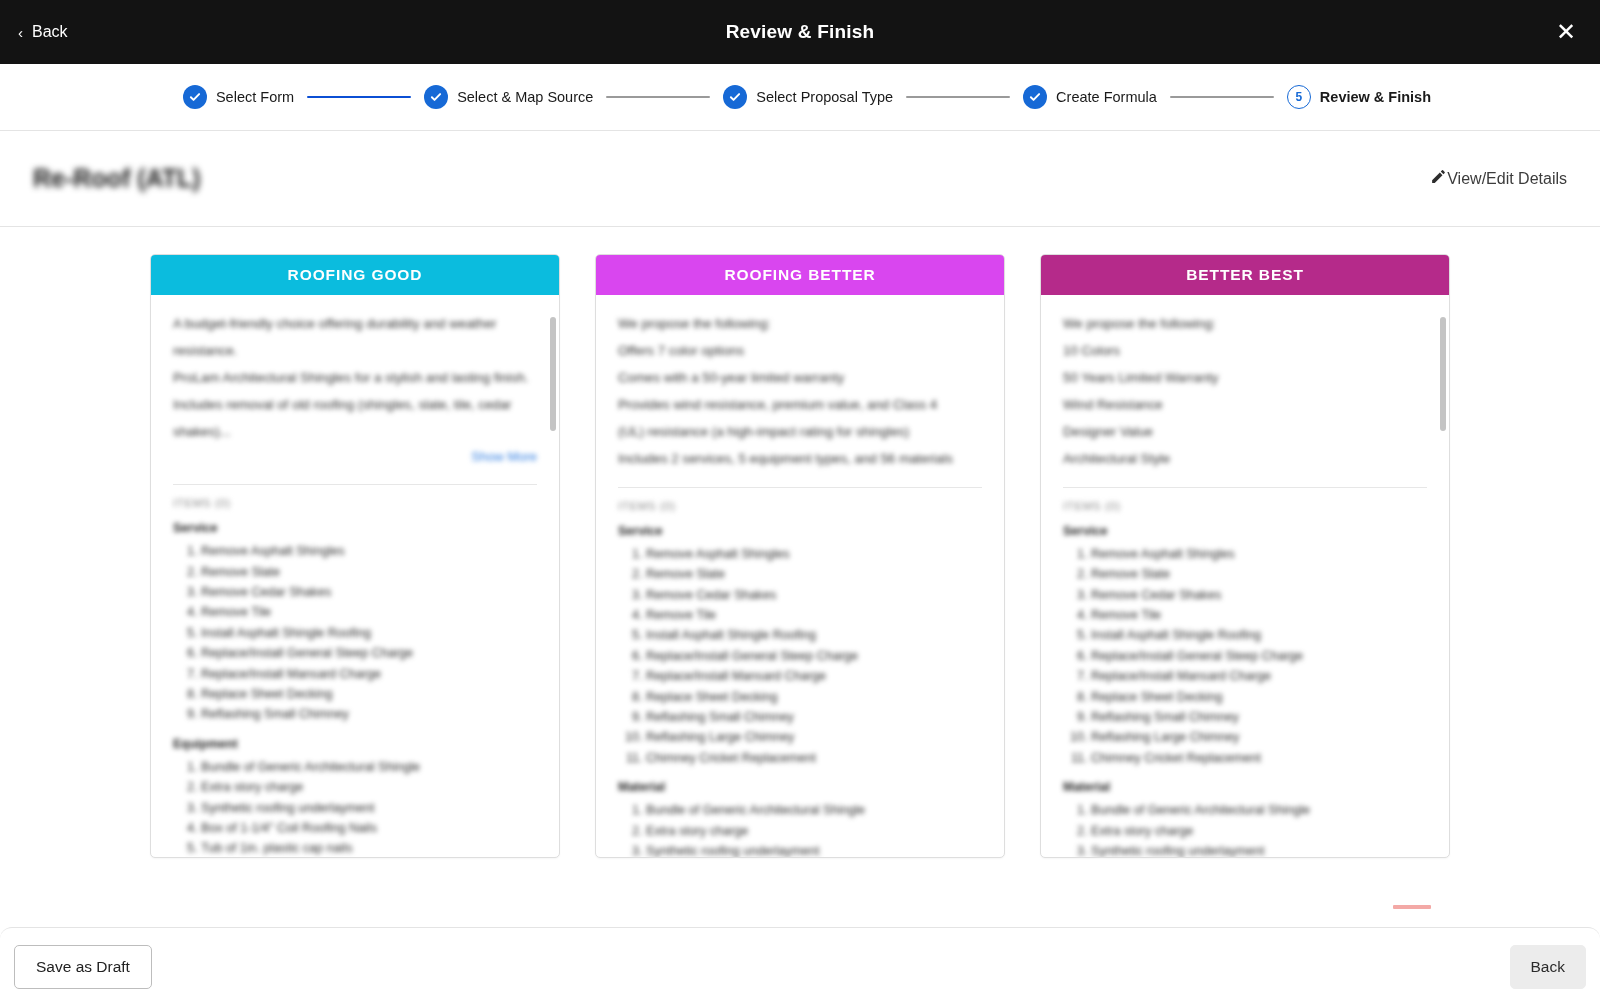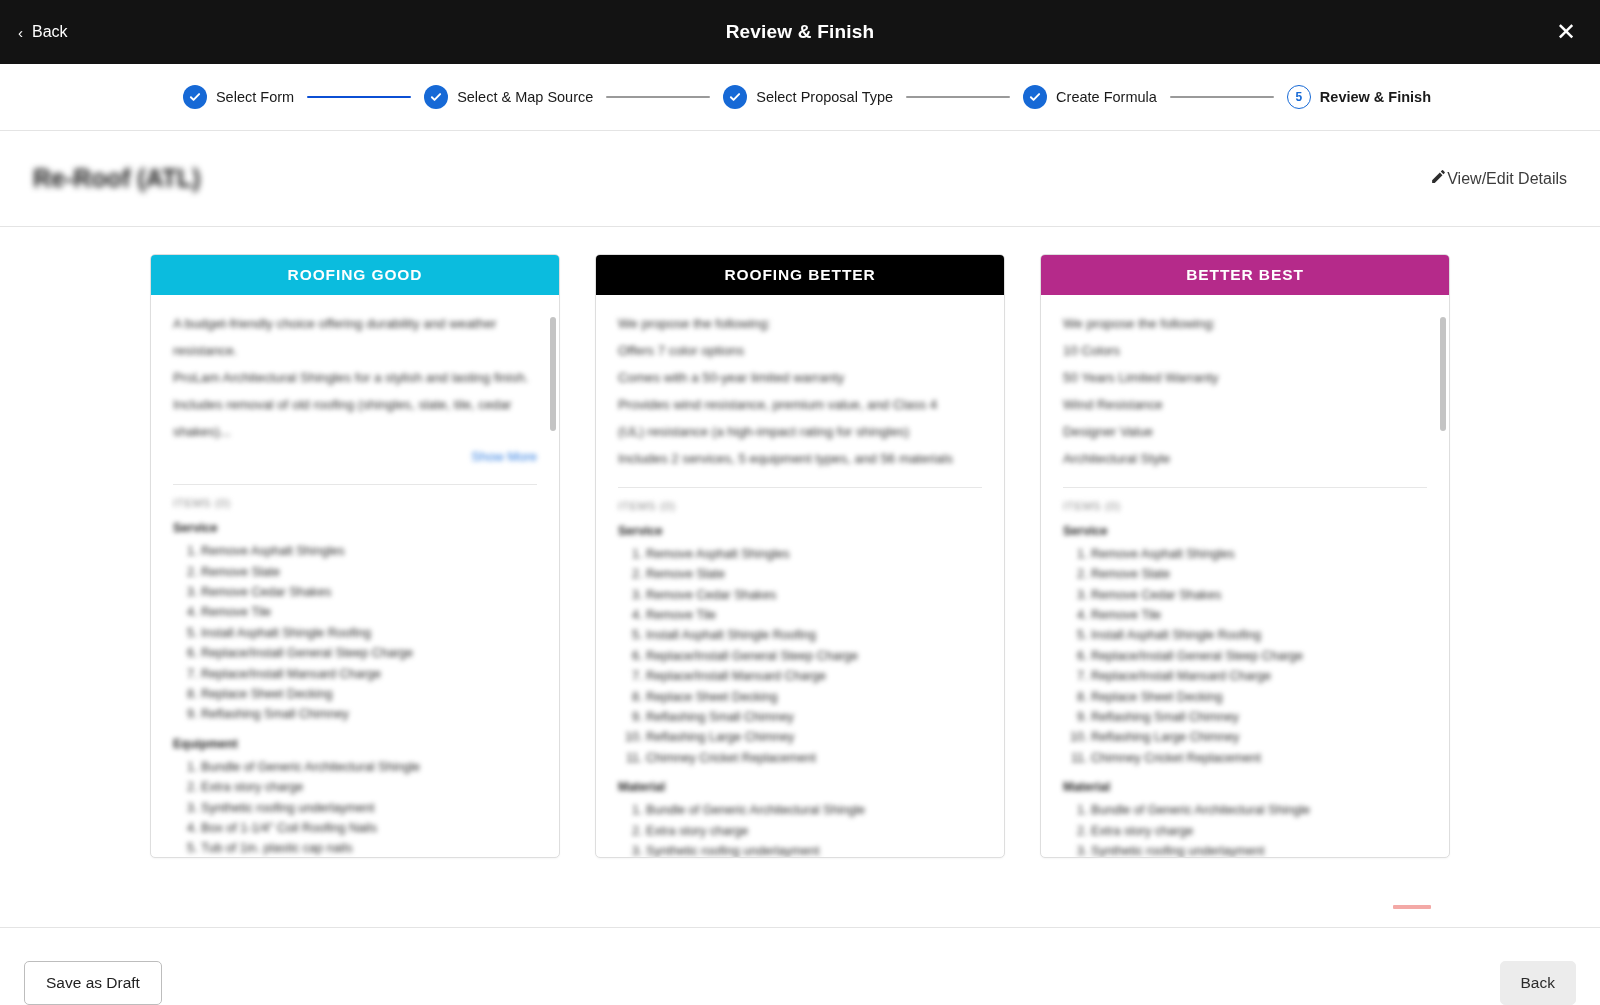--- a/index.html
+++ b/index.html
@@ -115,21 +115,21 @@
   ol.items li { font-size: 12.6px; color: #2b2b2b; line-height: 1.62; }
 
   .vscroll {
     position: absolute; right: 3px; width: 6px;
     background: #c4c4c4; border-radius: 3px;
   }
 
   
   .footer {
     flex: 0 0 78px; border-top: 1px solid #e4e4e4; background: #fff;
-    display: flex; align-items: flex-end; padding: 0 24px;
+    display: flex; align-items: center; padding: 0 14px; border-radius: 12px;
   }
   .btn {
     font-family: "Liberation Sans", sans-serif; font-size: 15.5px;
     border-radius: 5px; cursor: pointer; border: 1px solid transparent;
   }
   .btn-draft {
     background: #fff; border: 1px solid #bdbdbd; color: #222;
     padding: 12px 21px;
   }
   .footer-right { margin-left: auto; display: flex; align-items: center; gap: 12px; }
@@ -272,21 +272,21 @@
               <li>Bundle of Generic Architectural Shingle</li>
 
             </ol>
           </div>
         </div>
         <div class="vscroll" style="top:22px;height:114px;"></div>
       </div>
     </div>
 
     <div class="card">
-      <div class="card-head" style="background:#000000">ROOFING BETTER</div>
+      <div class="card-head" style="background:#d946ef">ROOFING BETTER</div>
       <div class="card-body">
         <div class="card-scroll">
           <div class="desc blurfx">
             <p>We propose the following:</p>
             <p>Offers 7 color options</p>
             <p>Comes with a 50-year limited warranty</p>
             <p>Provides wind resistance, premium value, and Class 4</p>
             <p>(UL) resistance (a high-impact rating for shingles)</p>
             <p>Includes 2 services, 5 equipment types, and 56 materials</p>
           </div>

